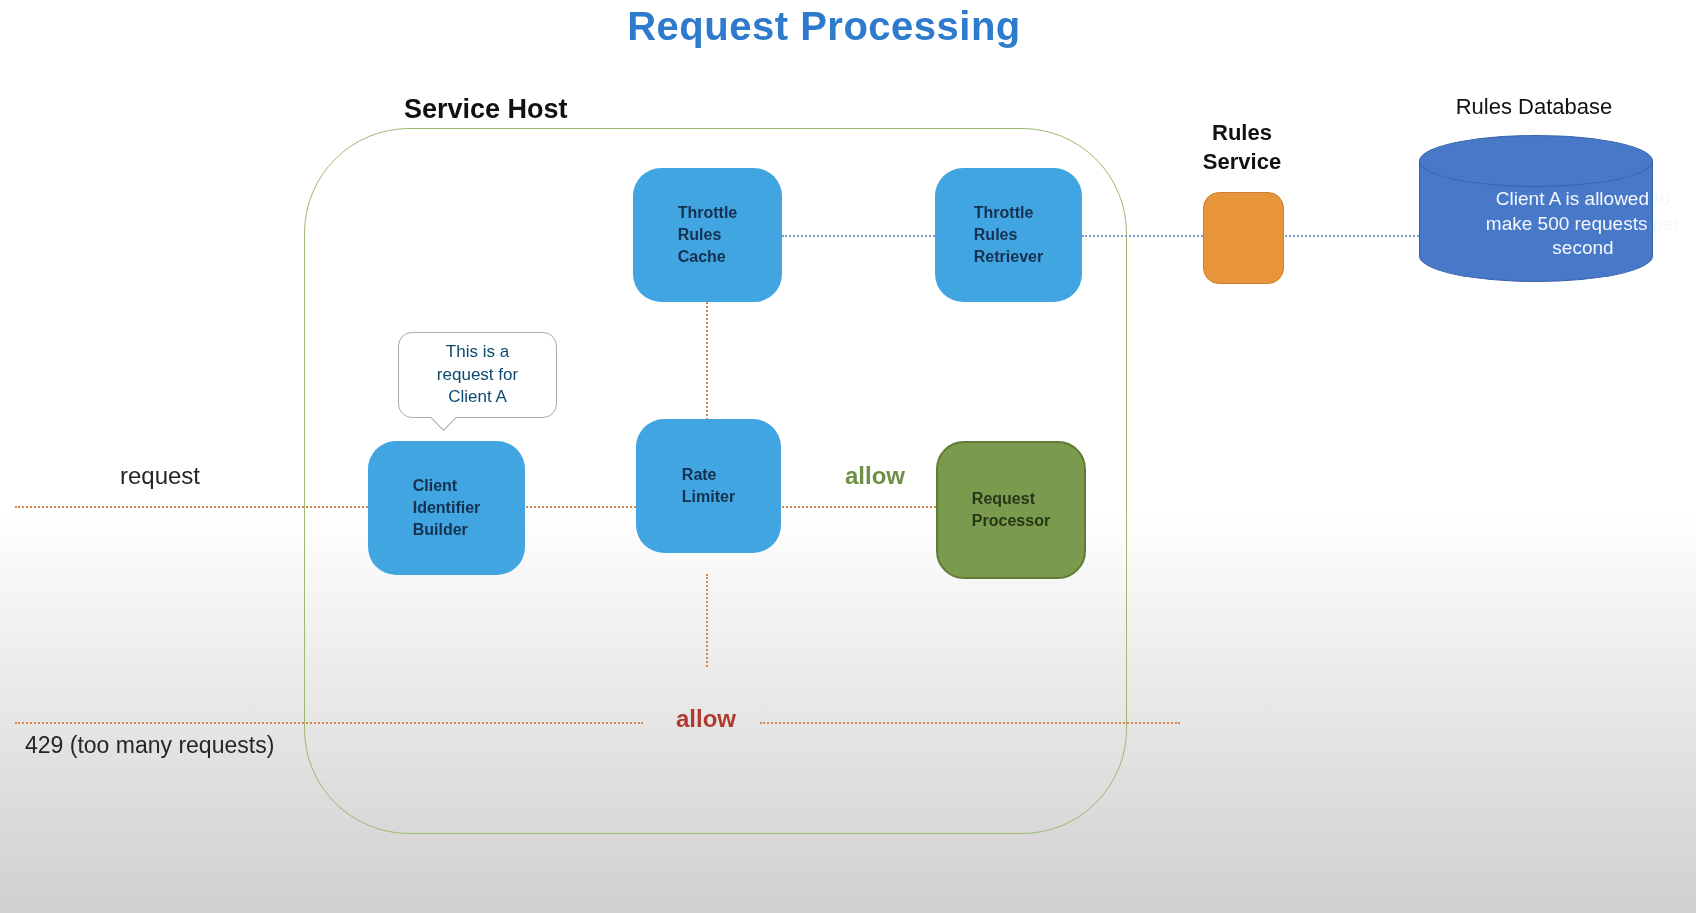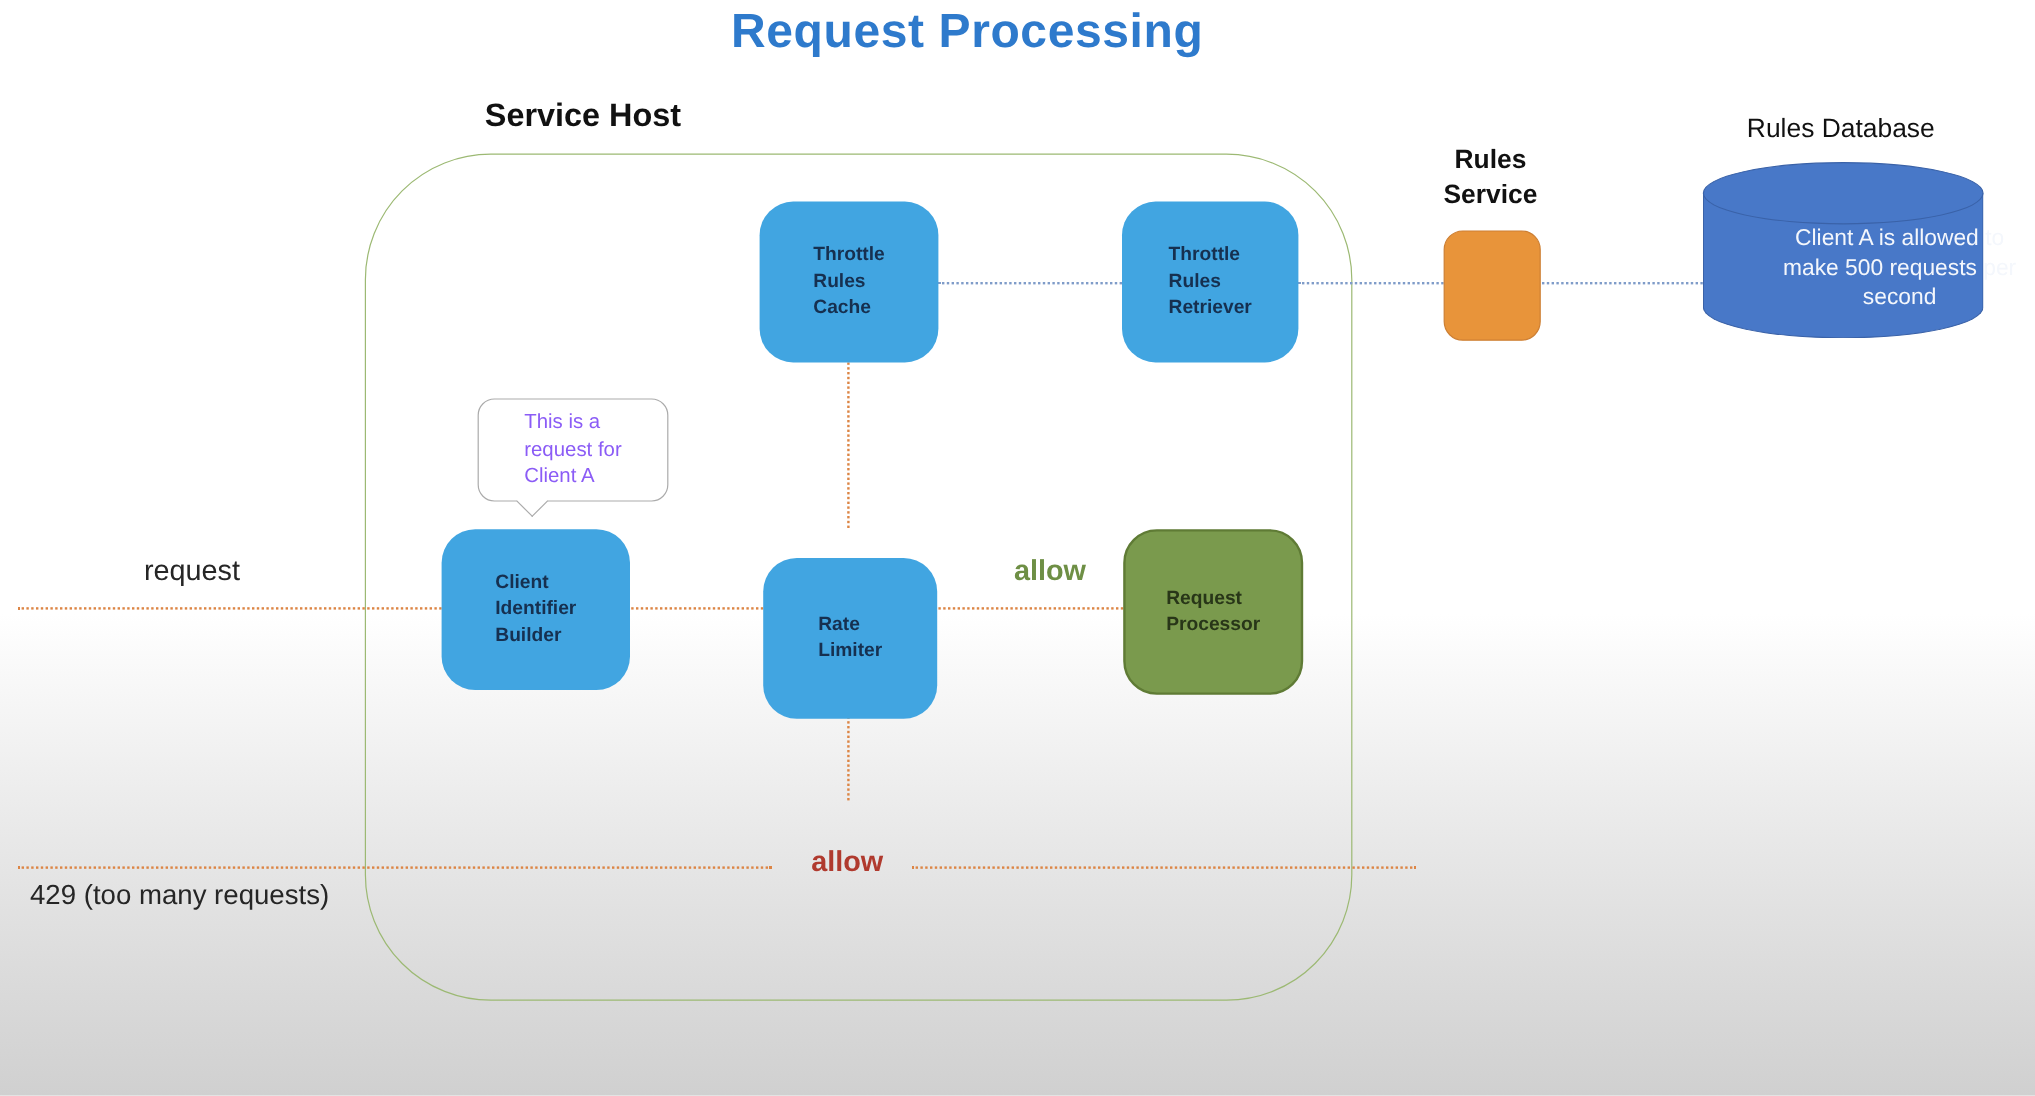--- a/index.html
+++ b/index.html
@@ -10,28 +10,28 @@
   #canvas {
     position:relative;
     width:1696px; height:913px;
     overflow:hidden;
     background:linear-gradient(180deg,#ffffff 0%,#ffffff 56%,#ededed 72%,#dcdcdc 88%,#d0d0d0 100%);
   }
   .abs { position:absolute; }
   .multiline { white-space:pre-line; }
 
   .title {
-    left:406px; top:4px; width:800px;
+    left:424px; top:4px; width:800px;
     text-align:center;
     font-size:40px; font-weight:bold;
     color:var(--title-blue,#2e7acc);
     letter-spacing:0.5px;
   }
   .host-label {
-    left:404px; top:81px; width:180px;
+    left:404px; top:94px; width:180px;
     font-size:27px; font-weight:bold; color:#111;
   }
   .host-box {
     left:304px; top:128px; width:821px; height:704px;
     border:1.5px solid var(--host-border,#9cb973);
     border-radius:105px;
     z-index:0;
   }
 
   
@@ -108,21 +108,21 @@
   .queue-label {
     font-size:27px; font-weight:bold; color:#141414;
     margin-right:26px; z-index:2;
   }
 
   
   .bubble {
     left:398px; top:332px; width:159px; height:86px;
     background:#fff; border:1.5px solid #ababab; border-radius:14px;
     display:flex; align-items:center; justify-content:center;
-    font-size:17px; line-height:1.35; color:#8b5cf6;
+    text-align:center; font-size:17px; line-height:1.35; color:#0c4a6e;
     box-sizing:border-box; z-index:6;
   }
   .bubble-tail {
     left:434px; top:408px; width:18px; height:18px;
     background:#fff;
     border-right:1.5px solid #ababab; border-bottom:1.5px solid #ababab;
     transform:rotate(45deg); z-index:7;
   }
 
   
@@ -158,21 +158,21 @@
 
   <div class="abs node blue multiline" style="left:633px; top:168px; width:149px; height:134px;">Throttle
 Rules
 Cache</div>
   <div class="abs node blue multiline" style="left:935px; top:168px; width:147px; height:134px;">Throttle
 Rules
 Retriever</div>
   <div class="abs node blue multiline" style="left:332px; top:441px; width:157px; height:134px;margin-left:36px;">Client
 Identifier
 Builder</div>
-  <div class="abs node blue multiline" style="left:636px; top:465px; width:145px; height:134px;">Rate
+  <div class="abs node blue multiline" style="left:636px; top:419px; width:145px; height:134px;">Rate
 Limiter</div>
   <div class="abs node green multiline" style="left:936px; top:441px; width:146px; height:134px;">Request
 Processor</div>
 
   <div class="abs rules-service-label multiline">Rules
 Service</div>
   <div class="abs rules-service"></div>
 
   <div class="abs rules-db-label">Rules Database</div>
   <div class="abs db">

